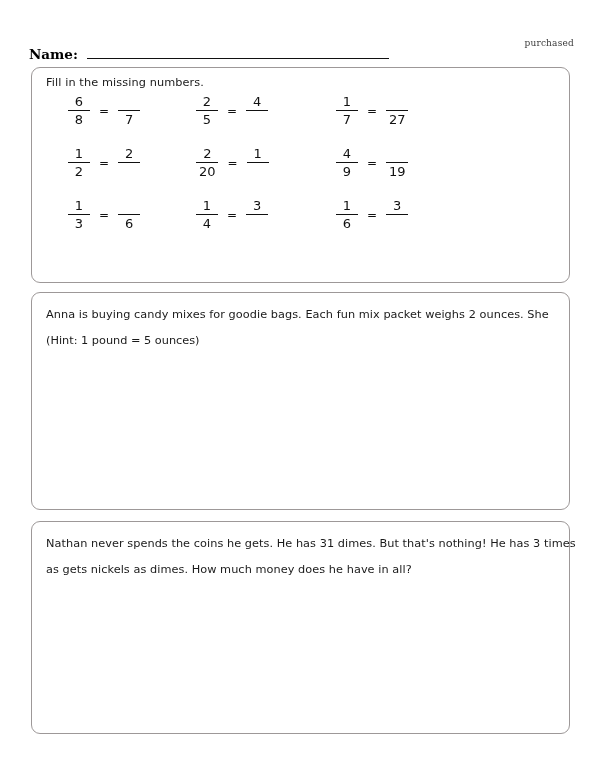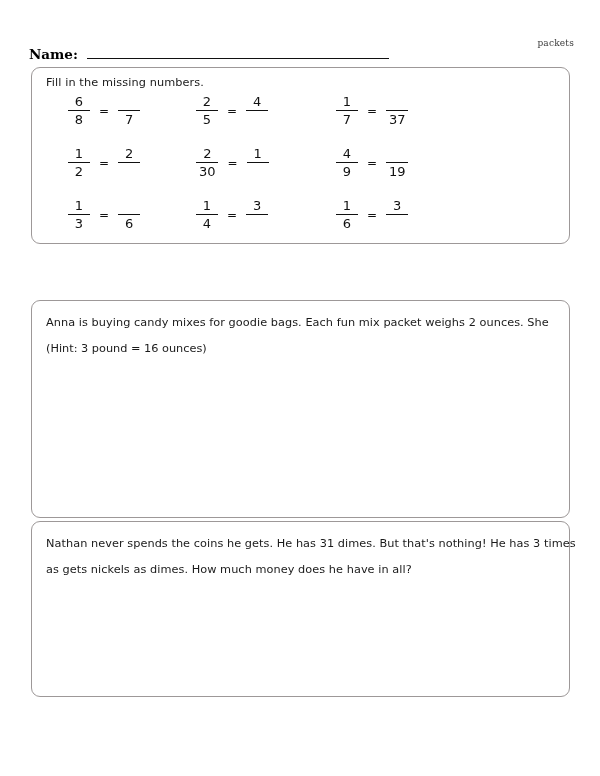--- a/index.html
+++ b/index.html
@@ -54,23 +54,23 @@
   
   .qbox {
     position: absolute;
     left: 31px;
     width: 539px;
     box-sizing: border-box;
     border: 1.4px solid #9d9898;
     border-radius: 9px;
     background: #fff;
   }
-  #box-fractions { top: 67px;  height: 177px; }
-  #box-word-1    { top: 292px; height: 218px; margin-top: 8px; }
-  #box-word-2    { top: 521px; height: 176px; }
+  #box-fractions { top: 67px;  height: 216px; }
+  #box-word-1    { top: 292px; height: 218px; }
+  #box-word-2    { top: 521px; height: 213px; }
 
   .prompt {
     position: absolute;
     left: 14px;
     top: 8px;
     font-size: 11.3px;
     color: #1a1a1a;
     letter-spacing: 0.1px;
   }
 
@@ -140,21 +140,21 @@
   }
   .wp .line {
     line-height: 26px;
     white-space: nowrap;
   }
   .wp .line.hint { letter-spacing: 0px; }
 </style>
 </head>
 <body>
 
-<div class="brand">packets</div>
+<div class="brand">purchased</div>
 
 <div class="name-row">
   <span class="name-label">Name:</span>
   <span class="name-rule"></span>
 </div>
 
 <div class="qbox" id="box-fractions">
   <div class="prompt">Fill in the missing numbers.</div>
 
   <div class="frac-grid">
@@ -183,41 +183,41 @@
         </span>
       </div>
       <div class="frac-cell c2">
         <span class="frac">
           <span class="num">1</span>
           <span class="den">7</span>
         </span>
         <span class="eq">=</span>
         <span class="frac blank-num">
           <span class="num"></span>
-          <span class="den">37</span>
+          <span class="den">27</span>
         </span>
       </div>
     </div>
 
     <div class="frac-row">
       <div class="frac-cell c0">
         <span class="frac">
           <span class="num">1</span>
           <span class="den">2</span>
         </span>
         <span class="eq">=</span>
         <span class="frac blank-den">
           <span class="num">2</span>
           <span class="den"></span>
         </span>
       </div>
       <div class="frac-cell c1">
         <span class="frac">
           <span class="num">2</span>
-          <span class="den">30</span>
+          <span class="den">20</span>
         </span>
         <span class="eq">=</span>
         <span class="frac blank-den">
           <span class="num">1</span>
           <span class="den"></span>
         </span>
       </div>
       <div class="frac-cell c2">
         <span class="frac">
           <span class="num">4</span>
@@ -266,21 +266,21 @@
         </span>
       </div>
     </div>
 
   </div>
 </div>
 
 <div class="qbox" id="box-word-1">
   <div class="wp">
     <div class="line">Anna is buying candy mixes for goodie bags.  Each fun mix packet weighs 2 ounces.  She</div>
-    <div class="line hint">(Hint: 3 pound = 16 ounces)</div>
+    <div class="line hint">(Hint: 1 pound = 5 ounces)</div>
   </div>
 </div>
 
 <div class="qbox" id="box-word-2">
   <div class="wp">
     <div class="line">Nathan never spends the coins he gets.  He has 31 dimes.  But that's nothing!  He has 3 times</div>
     <div class="line">as gets nickels as dimes.  How much money does he have in all?</div>
   </div>
 </div>
 

